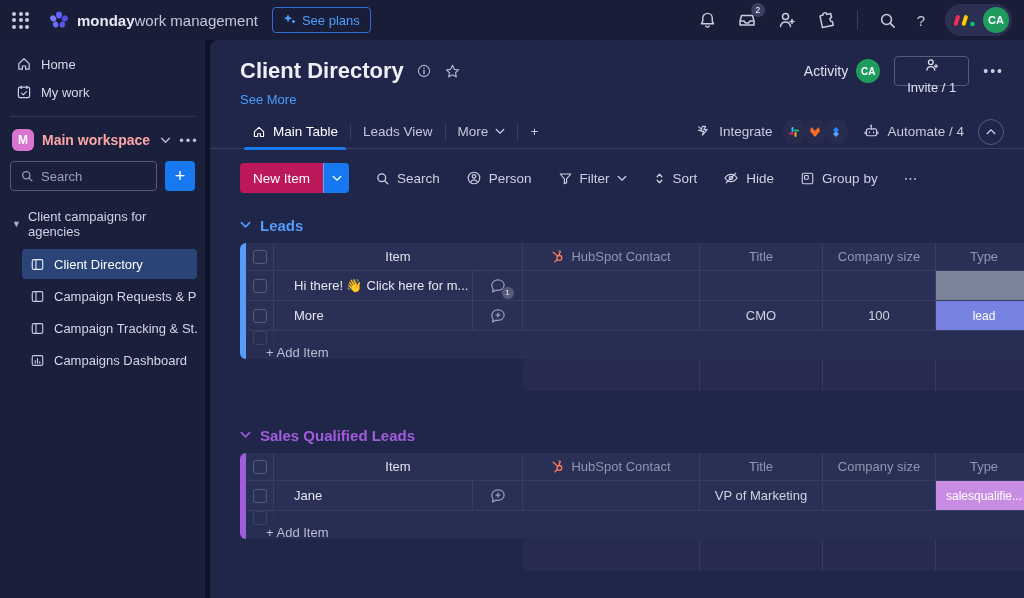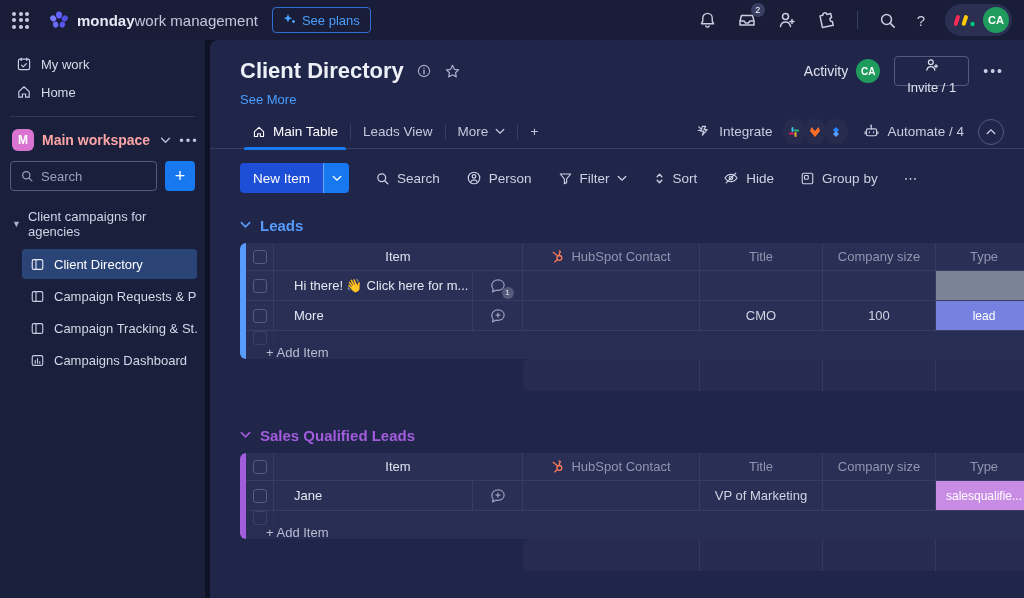--- a/index.html
+++ b/index.html
@@ -70,21 +70,21 @@
   .tab-sep { width:1px; height:16px; background:#3a3f60; }
   .tabs-right { margin-left:auto; display:flex; align-items:center; gap:14px; }
   .mini-btn { display:flex; align-items:center; gap:7px; color:#c9cde0; font-size:13.5px; cursor:pointer; }
   .hexes { display:flex; }
   .hex { width:26px; height:26px; background:#272c4e; clip-path:polygon(25% 3%,75% 3%,98% 50%,75% 97%,25% 97%,2% 50%); display:flex; align-items:center; justify-content:center; margin-left:-5px; }
   .collapse-circle { width:26px; height:26px; border:1px solid #545a7d; border-radius:50%; display:flex; align-items:center; justify-content:center; color:#c9cde0; cursor:pointer; }
 
   
   .toolbar { display:flex; align-items:center; gap:26px; padding:14px 20px 0 30px; }
   .new-item { display:flex; cursor:pointer; }
-  .new-item .main { background:#1d4ed8; color:#fff; font-size:13.5px; height:30px; display:flex; align-items:center; padding:0 13px; border-radius:4px 0 0 4px; }
+  .new-item .main { background:#be185d; color:#fff; font-size:13.5px; height:30px; display:flex; align-items:center; padding:0 13px; border-radius:4px 0 0 4px; }
   .new-item .drop { background:#1878f0; border-left:1px solid rgba(255,255,255,.35); height:30px; width:26px; display:flex; align-items:center; justify-content:center; border-radius:0 4px 4px 0; color:#fff; }
   .tool { display:flex; align-items:center; gap:7px; color:#cdd1e2; font-size:13.5px; cursor:pointer; }
 
   
   .board { padding:18px 0 0 30px; }
   .group { margin-bottom:30px; }
   .group-title { display:flex; align-items:center; gap:9px; height:28px; font-size:15px; font-weight:700; cursor:default; }
   .group-title .gchev { cursor:pointer; display:flex; }
   .gtable { display:flex; margin-top:4px; }
   .gbar { width:6px; border-radius:6px 0 0 6px; flex:none; }
@@ -202,33 +202,33 @@
       </span>
     </div>
   </div>
 
   <div class="shell">
 
     <div class="sidebar">
       <div class="side-item">
         <span>
             <svg width="16" height="16" viewBox="0 0 20 20" fill="none" stroke="#c9cde0" stroke-width="1.5" stroke-linejoin="round">
-              <rect x="3" y="4" width="14" height="13" rx="2"></rect>
-              <path d="M6.5 2.5v3M13.5 2.5v3M7 11.5l2 2 4-4" stroke-linecap="round"></path>
-            </svg>
-          </span>
-        <span>My work</span>
+              <path d="M3.5 9.5 10 3.5l6.5 6v7h-4.5v-4h-4v4H3.5z"></path>
+            </svg>
+          </span>
+        <span>Home</span>
       </div>
       <div class="side-item">
         <span>
             <svg width="16" height="16" viewBox="0 0 20 20" fill="none" stroke="#c9cde0" stroke-width="1.5" stroke-linejoin="round">
-              <path d="M3.5 9.5 10 3.5l6.5 6v7h-4.5v-4h-4v4H3.5z"></path>
-            </svg>
-          </span>
-        <span>Home</span>
+              <rect x="3" y="4" width="14" height="13" rx="2"></rect>
+              <path d="M6.5 2.5v3M13.5 2.5v3M7 11.5l2 2 4-4" stroke-linecap="round"></path>
+            </svg>
+          </span>
+        <span>My work</span>
       </div>
       <div class="side-sep"></div>
       <div class="ws-row">
         <span class="ws-avatar">M</span>
         <span class="ws-home-badge">
             <svg width="9" height="9" viewBox="0 0 20 20" fill="none" stroke="#e8eaf4" stroke-width="2.4" stroke-linejoin="round">
               <path d="M3.5 9.5 10 3.5l6.5 6v7h-13z"></path>
             </svg>
           </span>
         <span class="ws-name">Main workspace</span>

